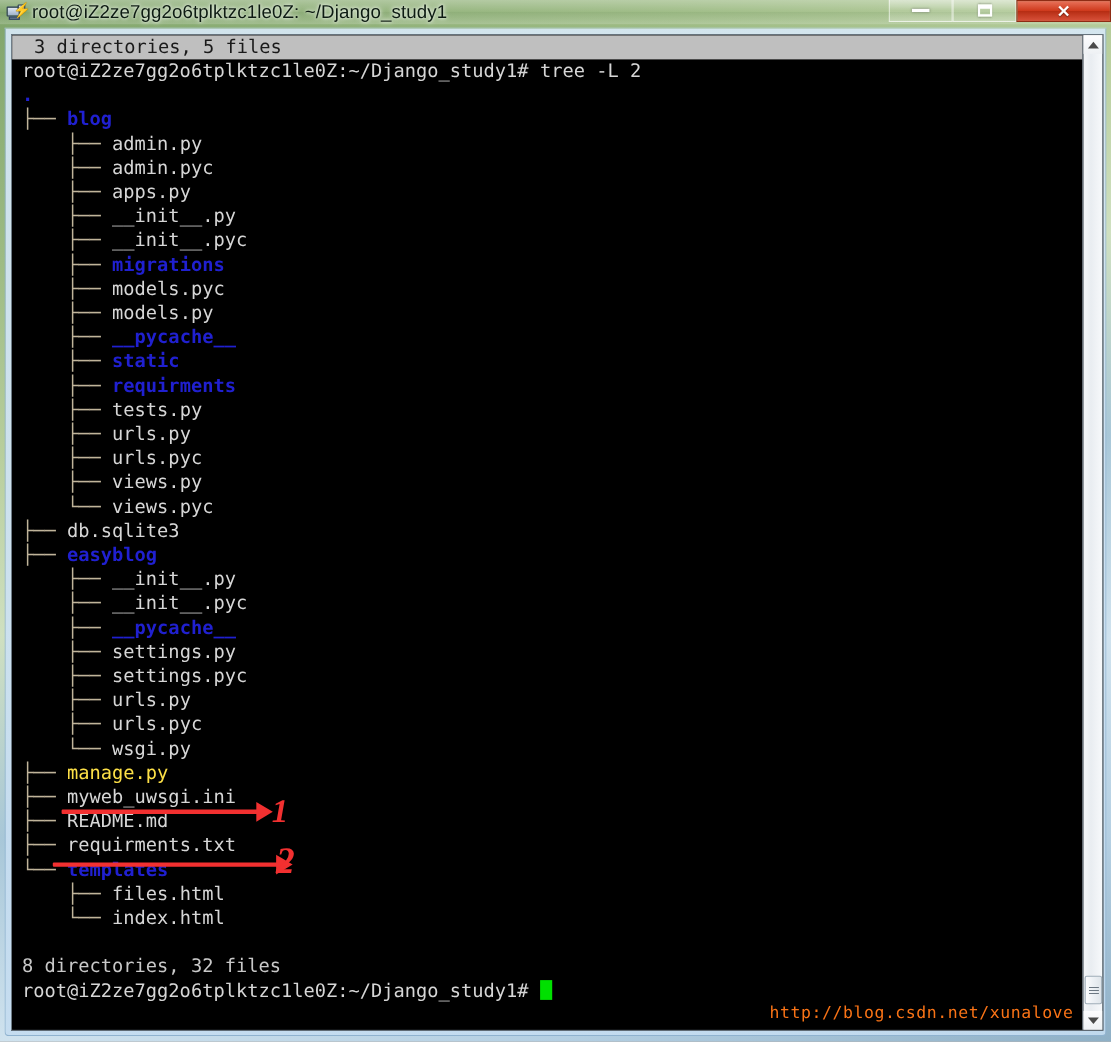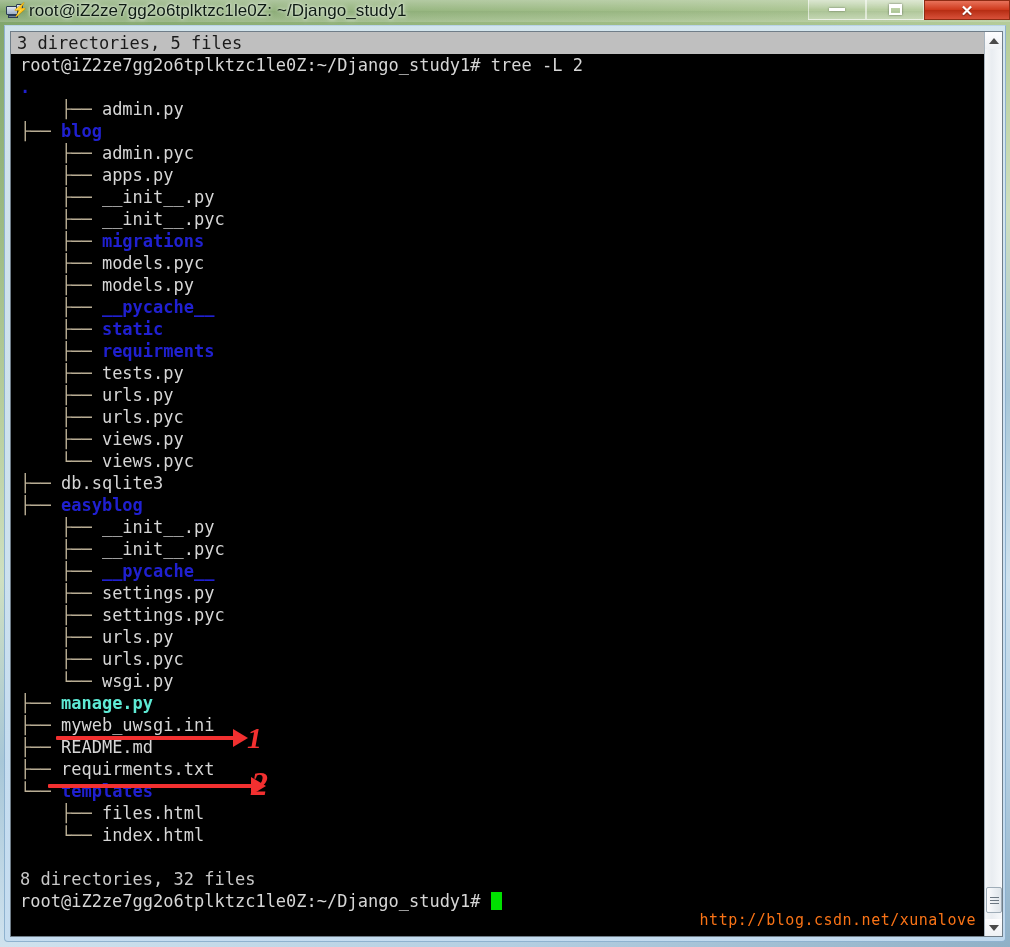--- a/index.html
+++ b/index.html
@@ -131,26 +131,26 @@
   }
   .tline {
     white-space: pre;
     height: 22px;
     padding-left: 9px;
     letter-spacing: 0px;
   }
   .tline.sel {
     background: #bfbfbf;
     color: #1a1a1a;
-    padding-left: 6px;
+    padding-left: 20px;
     width: 973px;
   }
   .white   { color: #d6d6d6; }
   .blue    { color: #2020d0; font-weight: bold; }
-  .green   { color: #5eead4; font-weight: bold; }
+  .green   { color: #fde047; font-weight: normal; }
   .branch  { color: #c0b49a; }
   .cursor  {
     display: inline-block;
     width: 11px; height: 18px;
     background: #00e000;
     vertical-align: -3px;
   }
 
   
   #watermark {
@@ -269,22 +269,22 @@
 
         <div id="terminal">
 
           <div class="tline sel">3 directories, 5 files</div>
 
           <div class="tline"><span class="white">root@iZ2ze7gg2o6tplktzc1le0Z:~/Django_study1#</span><span class="white"> tree -L 2</span></div>
 
           <div class="tline"><span class="blue">.</span></div>
 
           <div id="tree-body">
+              <div class="tline"><span class="branch">├── </span><span class="blue">blog</span></div>
               <div class="tline"><span class="branch">    ├── </span><span class="white">admin.py</span></div>
-              <div class="tline"><span class="branch">├── </span><span class="blue">blog</span></div>
               <div class="tline"><span class="branch">    ├── </span><span class="white">admin.pyc</span></div>
               <div class="tline"><span class="branch">    ├── </span><span class="white">apps.py</span></div>
               <div class="tline"><span class="branch">    ├── </span><span class="white">__init__.py</span></div>
               <div class="tline"><span class="branch">    ├── </span><span class="white">__init__.pyc</span></div>
               <div class="tline"><span class="branch">    ├── </span><span class="blue">migrations</span></div>
               <div class="tline"><span class="branch">    ├── </span><span class="white">models.pyc</span></div>
               <div class="tline"><span class="branch">    ├── </span><span class="white">models.py</span></div>
               <div class="tline"><span class="branch">    ├── </span><span class="blue">__pycache__</span></div>
               <div class="tline"><span class="branch">    ├── </span><span class="blue">static</span></div>
               <div class="tline"><span class="branch">    ├── </span><span class="blue">requirments</span></div>

